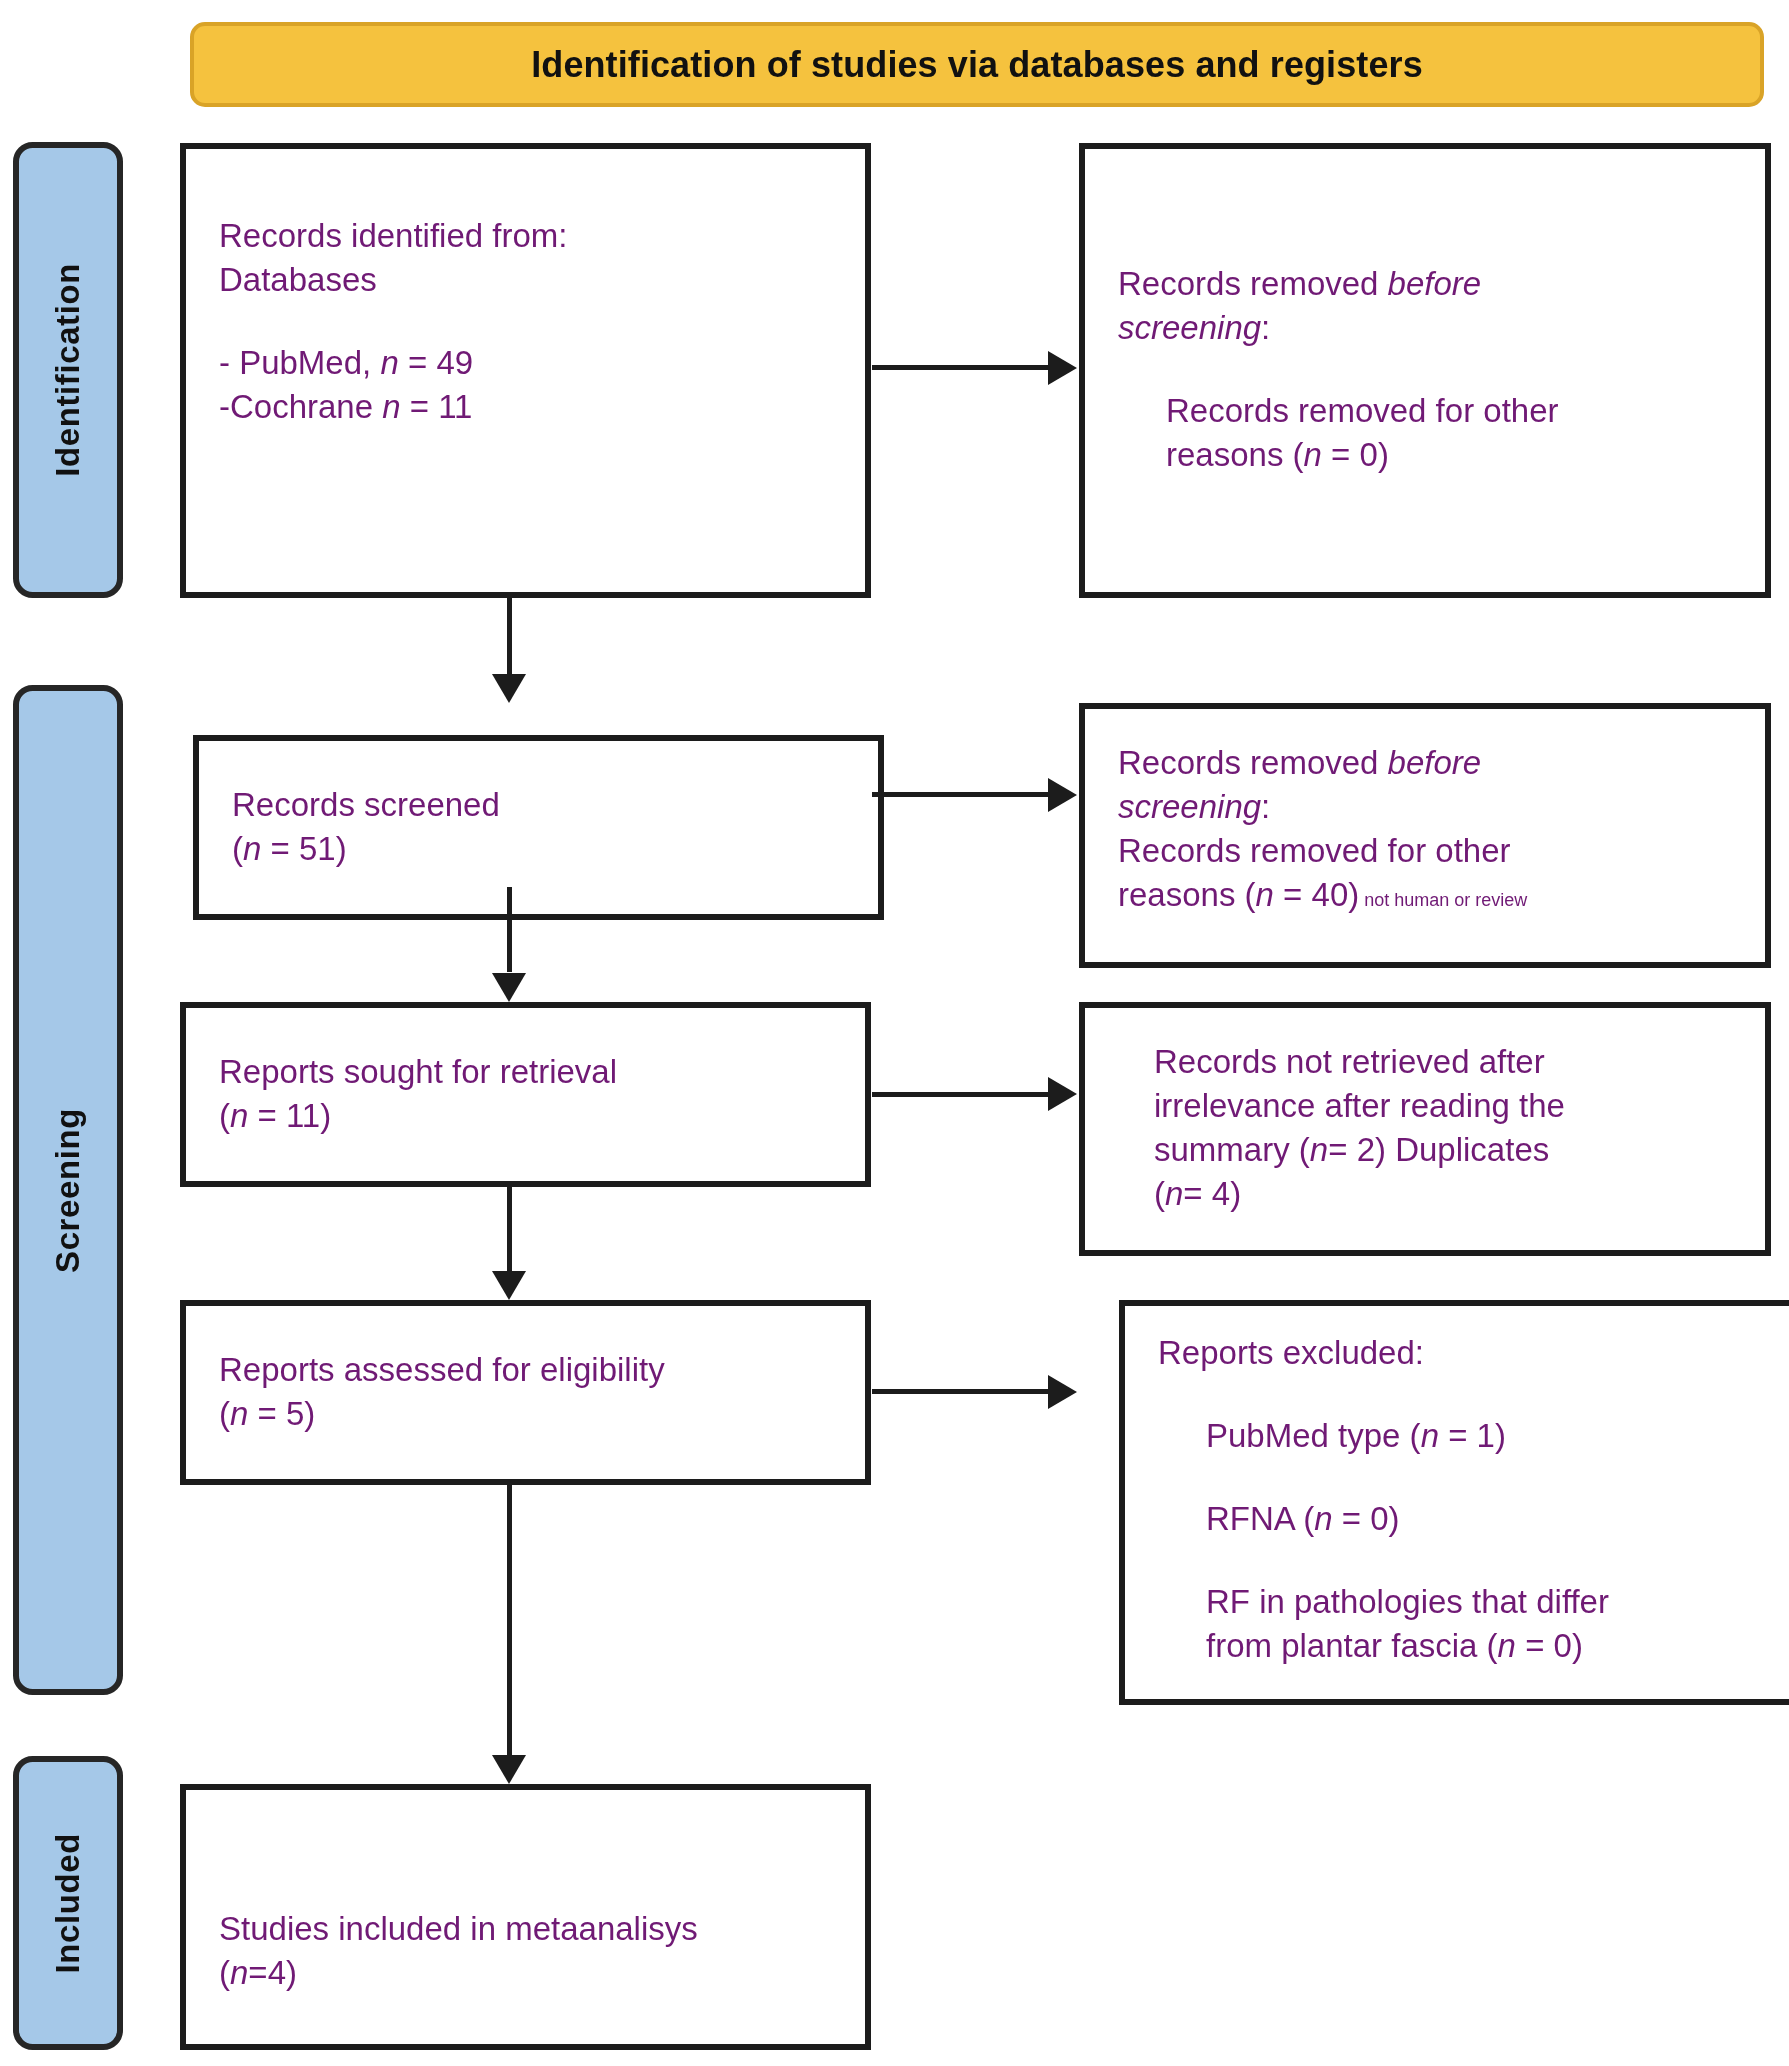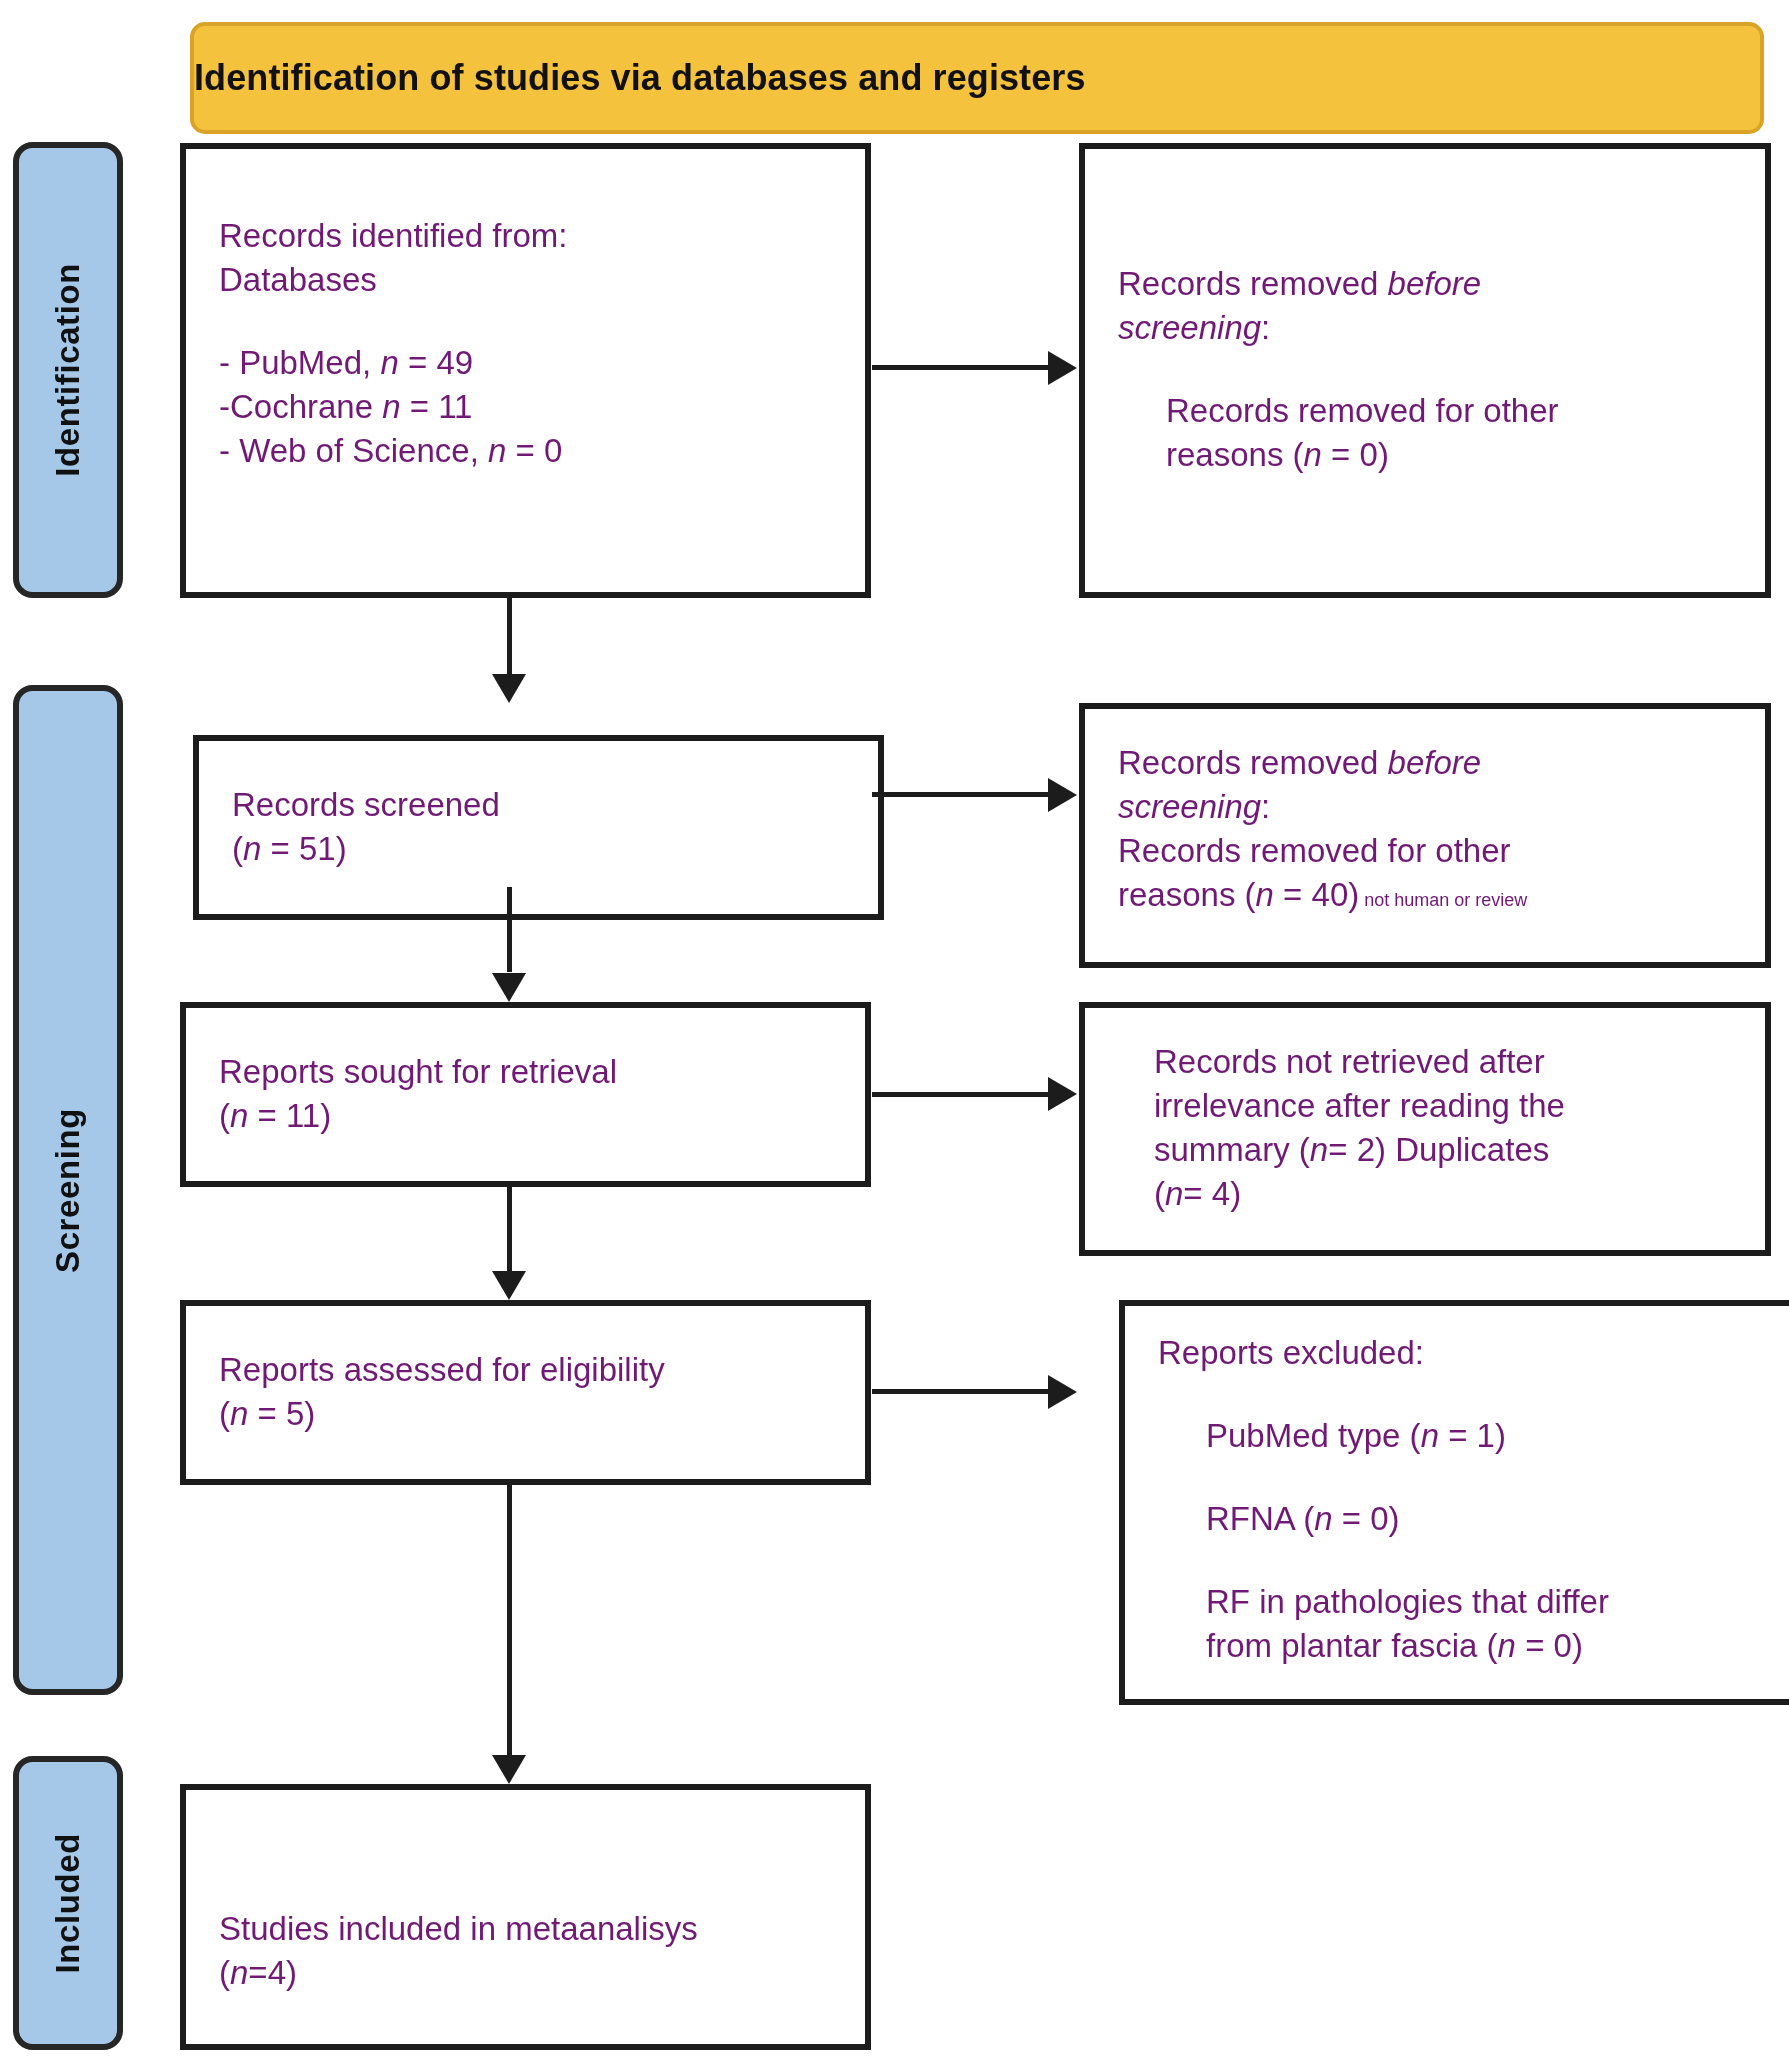--- a/index.html
+++ b/index.html
@@ -1,23 +1,23 @@
 <!DOCTYPE html>
 <html style="font-size:9.2px"><head>
 <meta charset="utf-8">
 <style>
   html,body{margin:0;padding:0;background:#ffffff;}
   body{width:1789px;height:2066px;position:relative;overflow:hidden;
        font-family:"Liberation Sans","DejaVu Sans",sans-serif;color:#111111;}
   #stage{position:absolute;left:0;top:0;width:1789px;height:2066px;}
 
   
-  .banner{position:absolute;left:190px;top:22px;width:1574px;height:112px;
+  .banner{position:absolute;left:190px;top:22px;width:1574px;height:85px;
           background:#F5C23E;border:4px solid #D9A327;border-radius:15px;
-          display:flex;align-items:center;box-sizing:border-box;}
+          display:flex;align-items:center;justify-content:center;box-sizing:border-box;}
   .banner-text{font-size:36px;font-weight:bold;color:#111;letter-spacing:0.1px;white-space:nowrap;}
 
   
   .band{position:absolute;background:#A5C8E8;border:6.3px solid #262626;border-radius:19.6px;
         box-sizing:border-box;display:flex;align-items:center;justify-content:center;}
   .band-text{writing-mode:vertical-rl;transform:rotate(180deg);
              font-size:33px;font-weight:bold;color:#111;letter-spacing:0.6px;white-space:nowrap;}
 
   .band-identification{left:12.7px;top:142px;width:110px;height:456px;}
   .band-screening{left:12.7px;top:685px;width:110px;height:1010px;}
@@ -76,21 +76,20 @@
     <span class="band-text">Included</span>
   </div>
 
   <div class="box b-identified">
     <div class="box-inner" style="top:65px;">
       <div class="line">Records identified from:</div>
       <div class="line">Databases</div>
       <div class="gap"></div>
       <div class="line"><span>- PubMed, </span><span class="i">n</span><span> = 49</span></div>
       <div class="line"><span>-Cochrane </span><span class="i">n</span><span> = 11</span></div>
-      <div class="line"><span>- Web of Science, </span><span class="i">n</span><span> = 0</span></div>
     </div>
   </div>
 
   <div class="box b-removed1">
     <div class="box-inner" style="top:113px;">
       <div class="line"><span>Records removed </span><span class="i">before</span></div>
       <div class="line"><span class="i">screening</span><span>:</span></div>
       <div class="gap"></div>
       <div class="line sub">Records removed for other</div>
       <div class="line sub"><span>reasons (</span><span class="i">n</span><span> = 0)</span></div>

